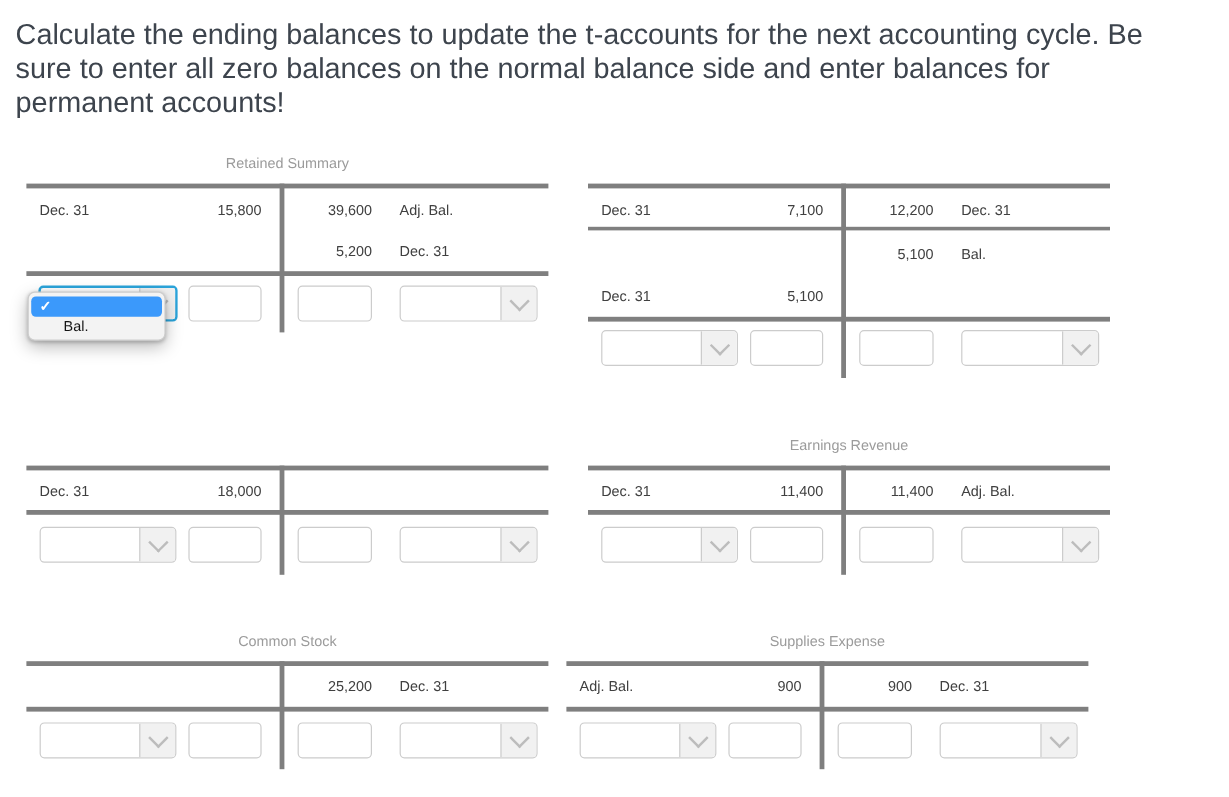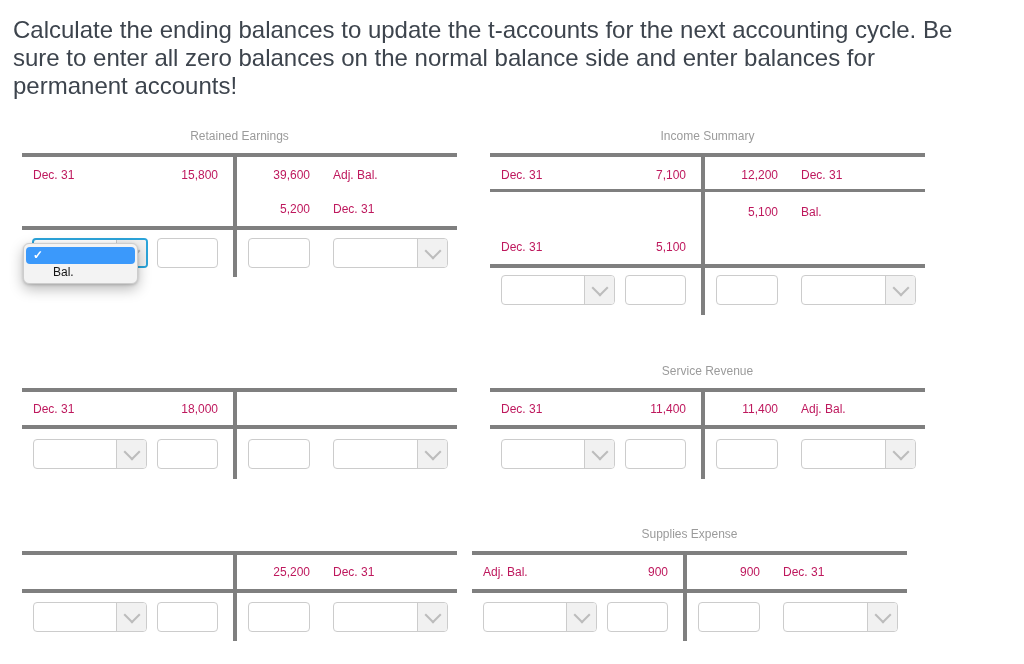--- a/index.html
+++ b/index.html
@@ -12,21 +12,21 @@
     font-size:24px;line-height:28px;color:#3d444d;
   }
   .taccount{position:absolute;width:435px;}
   .t-title{
     position:absolute;left:0;right:0;top:0;height:16px;line-height:16px;
     text-align:center;font-size:12px;color:#9b9b9b;
   }
   .hrule{position:absolute;left:0;width:435px;height:4px;background:#7f7f7f;}
   .hrule.thin{height:3px;}
   .vrule{position:absolute;left:211px;width:4px;background:#7f7f7f;}
-  .ecell{position:absolute;height:16px;line-height:16px;font-size:12px;color:#be185d;white-space:nowrap;}
+  .ecell{position:absolute;height:16px;line-height:16px;font-size:12px;color:#404040;white-space:nowrap;}
   .date-d{left:11px;}
   .amt-d{left:60px;width:136px;text-align:right;}
   .amt-c{left:218px;width:70px;text-align:right;}
   .lbl-c{left:311px;}
   .tinput{
     position:absolute;box-sizing:border-box;height:30px;
     border:1px solid #cccccc;border-radius:4px;background:#fff;
     font-family:"Liberation Sans", sans-serif;font-size:12px;color:#4d4d4d;
     padding:0 6px;outline:none;
   }
@@ -65,21 +65,21 @@
     position:absolute;left:7px;top:0;color:#ffffff;
     font-size:12px;font-weight:bold;line-height:17px;
   }
 </style>
 </head>
 <body>
 
 <div class="instructions">Calculate the ending balances to update the t-accounts for the next accounting cycle. Be sure to enter all zero balances on the normal balance side and enter balances for permanent accounts!</div>
 
 <div class="taccount" style="left:22px;top:128px;height:160px;">
-  <div class="t-title">Retained Earnings</div>
+  <div class="t-title">Retained Summary</div>
   <div class="hrule" style="top:25px;"></div>
   <div class="vrule" style="top:25px;height:124px;"></div>
   <div class="ecell date-d" style="top:39px;">Dec. 31</div>
   <div class="ecell amt-d" style="top:39px;">15,800</div>
   <div class="ecell amt-c" style="top:39px;">39,600</div>
   <div class="ecell lbl-c" style="top:39px;">Adj. Bal.</div>
   <div class="ecell amt-c" style="top:73px;">5,200</div>
   <div class="ecell lbl-c" style="top:73px;">Dec. 31</div>
   <div class="hrule" style="top:98px;"></div>
 
@@ -103,21 +103,20 @@
       <span class="check">✓</span>
       <span></span>
     </div>
     <div class="opt">
       <span>Bal.</span>
     </div>
   </div>
 </div>
 
 <div class="taccount" style="left:490px;top:128px;height:195px;">
-  <div class="t-title">Income Summary</div>
   <div class="hrule" style="top:25px;"></div>
   <div class="vrule" style="top:25px;height:162px;"></div>
   <div class="ecell date-d" style="top:39px;">Dec. 31</div>
   <div class="ecell amt-d" style="top:39px;">7,100</div>
   <div class="ecell amt-c" style="top:39px;">12,200</div>
   <div class="ecell lbl-c" style="top:39px;">Dec. 31</div>
   <div class="hrule thin" style="top:61px;"></div>
   <div class="ecell amt-c" style="top:76px;">5,100</div>
   <div class="ecell lbl-c" style="top:76px;">Bal.</div>
   <div class="ecell date-d" style="top:111px;">Dec. 31</div>
@@ -157,21 +156,21 @@
   <input class="tinput cinp" style="top: 76px;">
   <div class="fselect csel" style="top:76px;">
     <span class="val"></span>
     <span class="chevzone">
         <i class="chev"></i>
       </span>
   </div>
 </div>
 
 <div class="taccount" style="left:490px;top:363px;height:120px;">
-  <div class="t-title">Service Revenue</div>
+  <div class="t-title">Earnings Revenue</div>
   <div class="hrule" style="top:25px;"></div>
   <div class="vrule" style="top:25px;height:91px;"></div>
   <div class="ecell date-d" style="top:38px;">Dec. 31</div>
   <div class="ecell amt-d" style="top:38px;">11,400</div>
   <div class="ecell amt-c" style="top:38px;">11,400</div>
   <div class="ecell lbl-c" style="top:38px;">Adj. Bal.</div>
   <div class="hrule" style="top:62px;"></div>
 
   <div class="fselect dsel" style="top:76px;">
     <span class="val"></span>
@@ -183,20 +182,21 @@
   <input class="tinput cinp" style="top: 76px;">
   <div class="fselect csel" style="top:76px;">
     <span class="val"></span>
     <span class="chevzone">
         <i class="chev"></i>
       </span>
   </div>
 </div>
 
 <div class="taccount" style="left:22px;top:526px;height:118px;">
+  <div class="t-title">Common Stock</div>
   <div class="hrule" style="top:25px;"></div>
   <div class="vrule" style="top:25px;height:90px;"></div>
   <div class="ecell amt-c" style="top:38px;">25,200</div>
   <div class="ecell lbl-c" style="top:38px;">Dec. 31</div>
   <div class="hrule" style="top:63px;"></div>
 
   <div class="fselect dsel" style="top:76px;">
     <span class="val"></span>
     <span class="chevzone">
         <i class="chev"></i>

